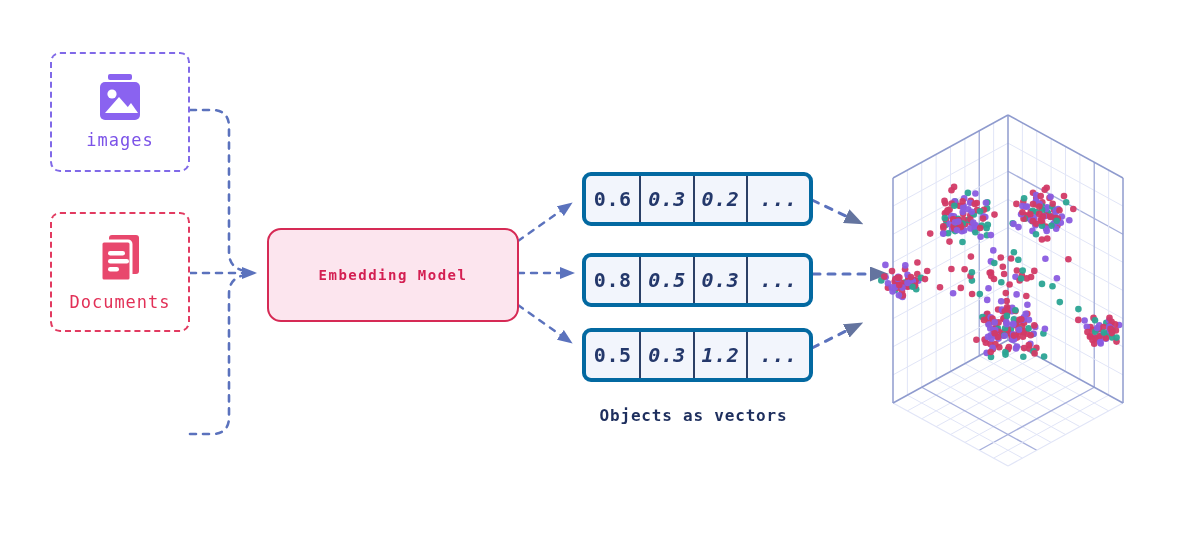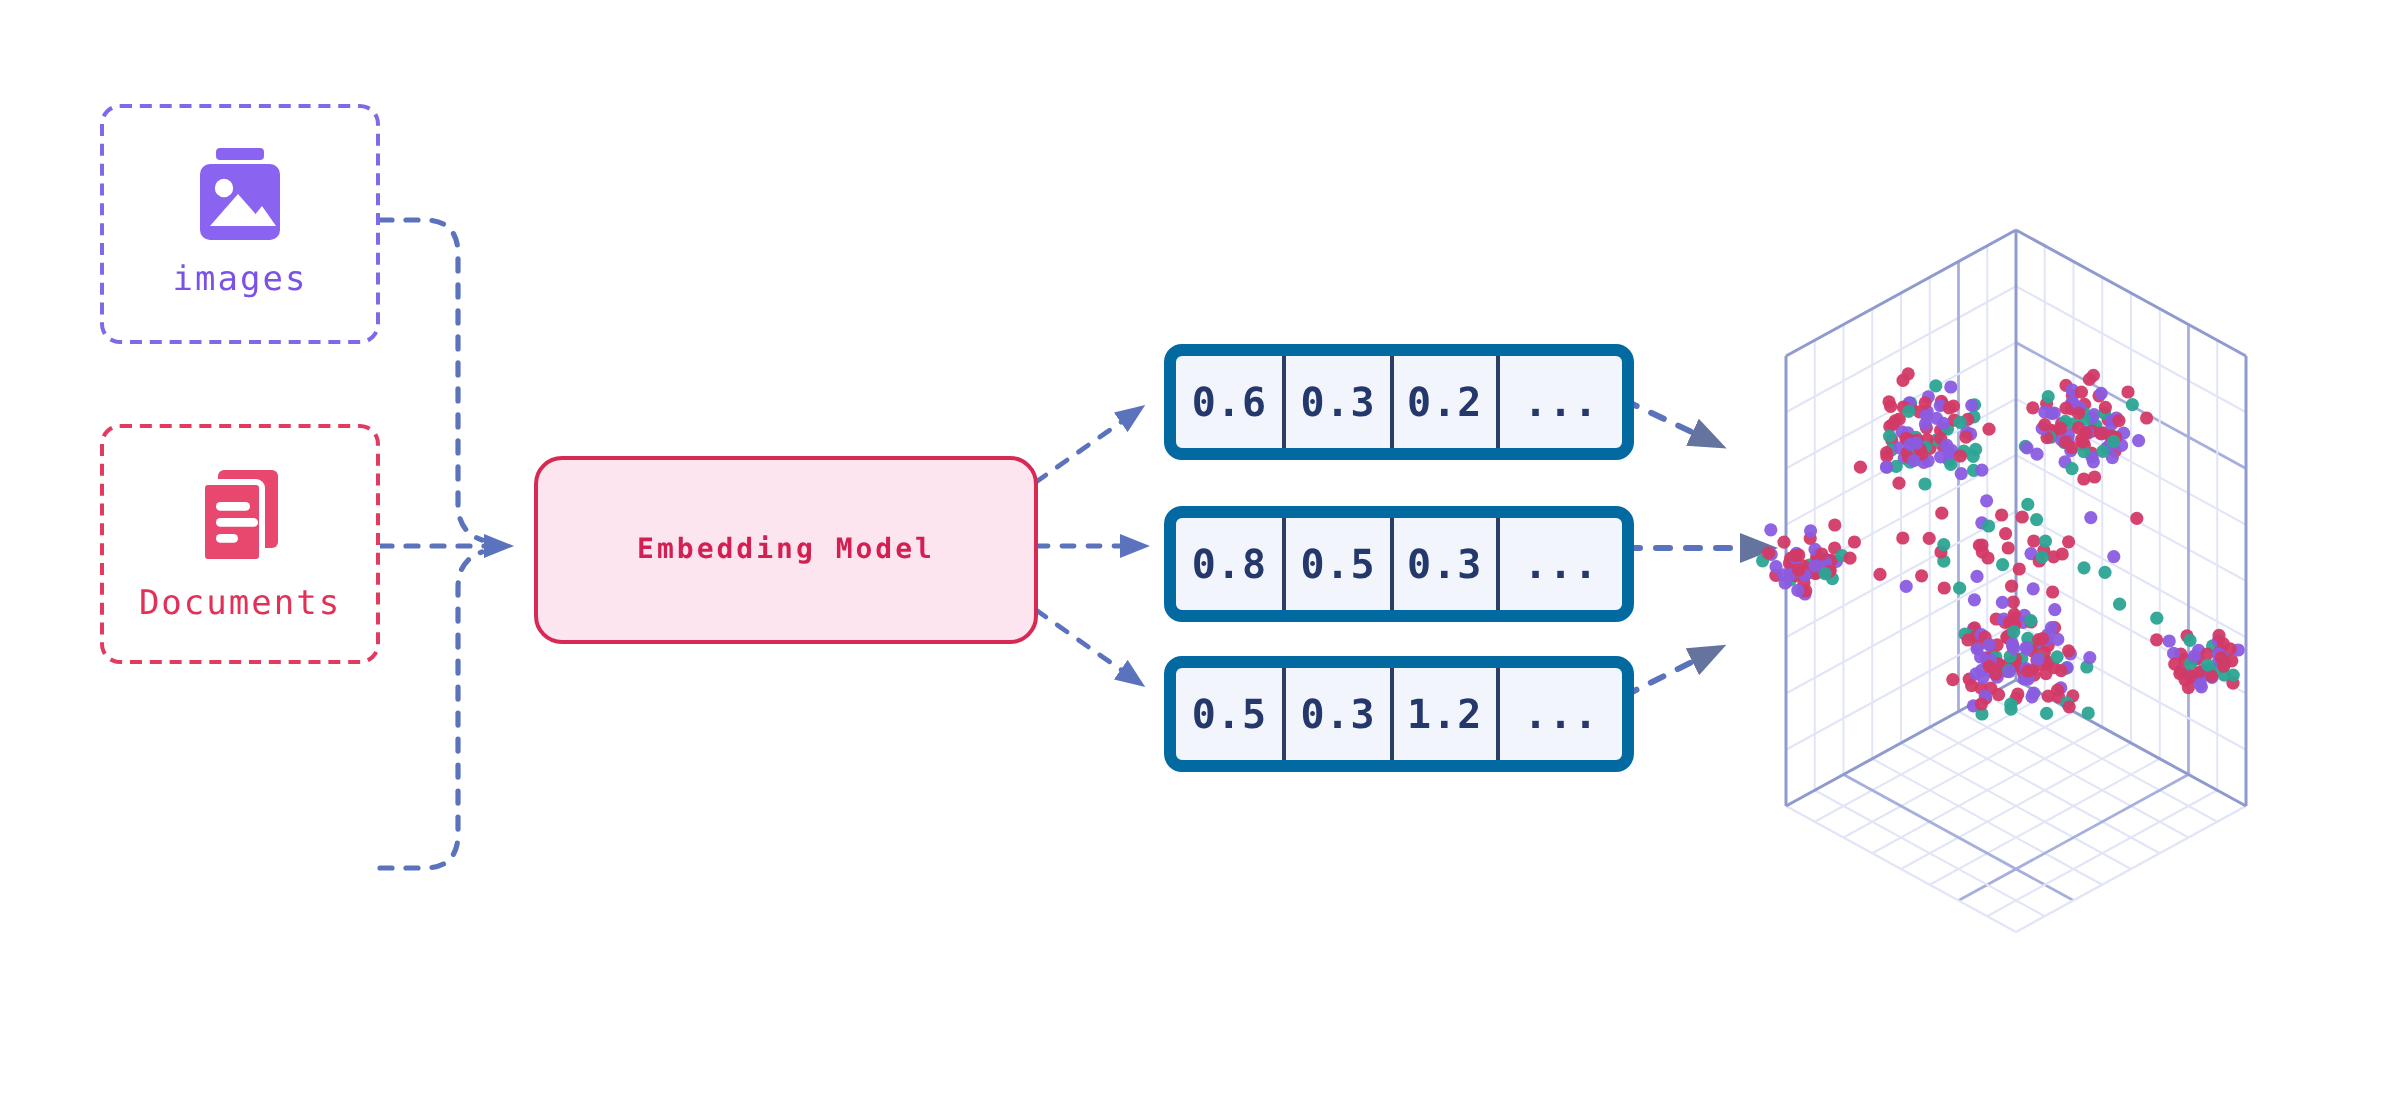--- a/index.html
+++ b/index.html
@@ -18,25 +18,25 @@
   .src-label{font-size:17px;letter-spacing:1px;}
 
   
   .model-box{position:absolute;left:267px;top:228px;width:248px;height:90px;
              border:2px solid #d62a55;background:#fce5ee;border-radius:14px;
              display:flex;align-items:center;justify-content:center;}
   .model-label{color:#d41f52;font-size:14px;font-weight:bold;letter-spacing:1.5px;}
 
   
   .vec-row{position:absolute;left:582px;width:223px;height:46px;background:#f2f5fc;
-           border:6px solid #0369a1;border-radius:9px;display:grid;
+           border:4px solid #0369a1;border-radius:9px;display:grid;
            grid-template-columns:1fr 1fr 1fr 1.18fr;overflow:hidden;}
   .vec-cell{display:flex;align-items:center;justify-content:center;color:#24386b;
             font-size:20px;font-weight:bold;letter-spacing:0.5px;}
-  .vec-cell + .vec-cell{border-left:2px solid #2b3f66;}
+  .vec-cell + .vec-cell{border-left:2px solid #2b3f66;font-style:italic;}
 
   .vec-caption{position:absolute;left:572px;top:406px;width:243px;text-align:center;
                color:#1e2f5e;font-size:16px;font-weight:bold;letter-spacing:0.8px;}
 
   .overlay{position:absolute;left:0;top:0;pointer-events:none;}
 </style>
 </head>
 <body>
 
 <div class="canvas">
@@ -102,20 +102,21 @@
       <span class="vec-cell">0.3</span>
       <span class="vec-cell">...</span>
     </div>
   <div id="vrow2" class="vec-row" style="top:328px">
       <span class="vec-cell">0.5</span>
       <span class="vec-cell">0.3</span>
       <span class="vec-cell">1.2</span>
       <span class="vec-cell">...</span>
     </div>
 
+  <div class="vec-caption">Objects as vectors</div>
 
   <svg class="abs" style="left:850px;top:95px" width="330" height="400" viewBox="0 0 330 400">
     <g id="cube-grid">
         <line x1="143.625" y1="27.875" x2="143.625" y2="252.875" stroke="#e1e5f7" stroke-width="1"></line>
         <line x1="172.375" y1="27.875" x2="172.375" y2="252.875" stroke="#e1e5f7" stroke-width="1"></line>
         <line x1="158" y1="48.125" x2="43" y2="111.125" stroke="#e1e5f7" stroke-width="1"></line>
         <line x1="158" y1="48.125" x2="273" y2="111.125" stroke="#e1e5f7" stroke-width="1"></line>
         <line x1="143.625" y1="252.875" x2="258.625" y2="315.875" stroke="#e1e5f7" stroke-width="1"></line>
         <line x1="172.375" y1="252.875" x2="57.375" y2="315.875" stroke="#e1e5f7" stroke-width="1"></line>
         <line x1="129.25" y1="35.75" x2="129.25" y2="260.75" stroke="#a7b0dc" stroke-width="1.4"></line>

